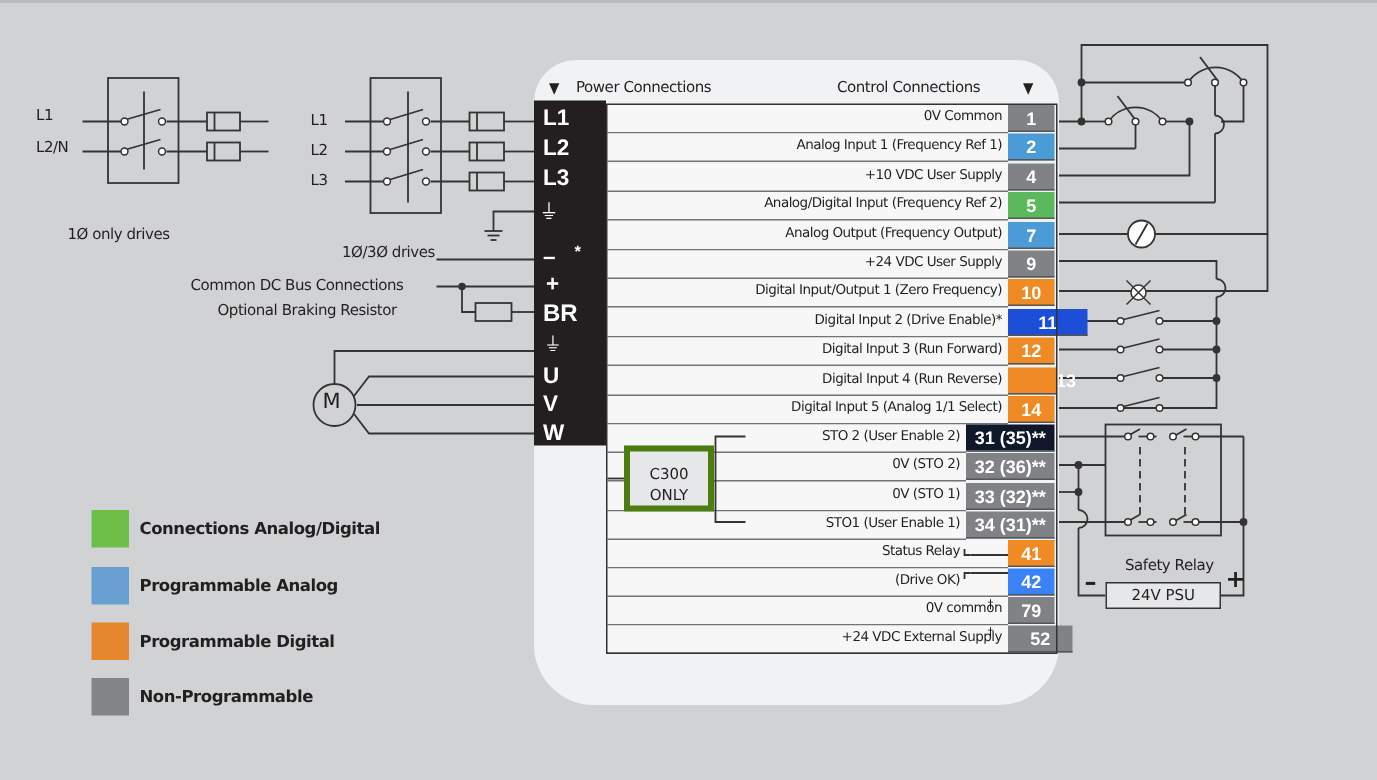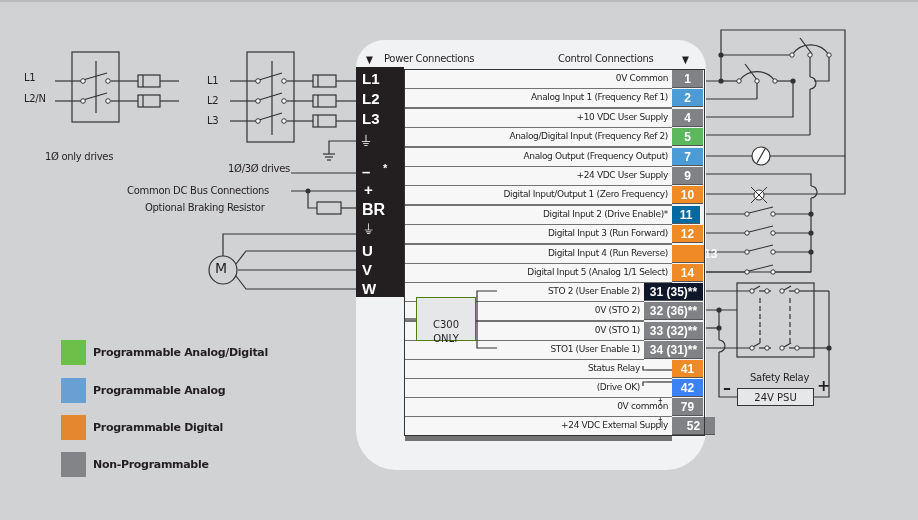--- a/index.html
+++ b/index.html
@@ -5,27 +5,27 @@
   html,body{margin:0;padding:0;}
   body{width:918px;height:520px;background:#d1d2d4;position:relative;overflow:hidden;font-family:"DejaVu Sans Condensed","DejaVu Sans",sans-serif;color:#231f20;}
   .topbar{position:absolute;left:0;top:0;width:918px;height:2px;background:#b9babc;}
   #wires{position:absolute;left:0;top:0;}
   .lbl{position:absolute;font-size:10px;white-space:nowrap;line-height:12px;font-family:"DejaVu Sans",sans-serif;letter-spacing:-0.3px;}
   .panel{position:absolute;left:356px;top:40px;width:350px;height:430px;background:#f1f2f3;border-radius:28px 28px 40px 40px;}
   .ptitle{position:absolute;top:53px;font-size:10px;font-family:"DejaVu Sans",sans-serif;letter-spacing:-0.3px;}
   .tri{position:absolute;top:54px;font-size:10px;}
   .power-strip{position:absolute;left:356px;top:67px;width:48px;height:230px;background:#231f20;}
   .pwr{position:absolute;left:362px;color:#fff;font-weight:bold;font-family:"Liberation Sans",sans-serif;font-size:15px;line-height:16px;}
-  .row{position:absolute;left:405px;width:239px;height:18px;border-bottom:6px solid #737373;background:#f7f7f7;}
+  .row{position:absolute;left:405px;width:239px;height:18px;border-bottom:1px solid #737373;background:#f7f7f7;}
   .rowtxt{position:absolute;right:4px;top:3px;font-size:9px;white-space:nowrap;font-family:"DejaVu Sans",sans-serif;letter-spacing:-0.35px;}
   .num{position:absolute;width:58px;height:18px;color:#fff;font-weight:bold;font-family:"Liberation Sans",sans-serif;font-size:12px;text-align:center;line-height:19px;border-bottom:1px solid #555;box-sizing:border-box;}
   .legend-item{position:absolute;left:61px;height:25px;}
   .swatch{position:absolute;left:0;top:0;width:25px;height:25px;}
   .legend-text{position:absolute;left:32px;top:6px;font-size:11px;font-weight:bold;white-space:nowrap;font-family:"DejaVu Sans",sans-serif;letter-spacing:-0.3px;}
-  .c300{position:absolute;left:416px;top:297px;width:60px;height:44px;border:1px solid #4d7c0f;background:#e6e7e8;font-size:10px;text-align:center;line-height:14px;box-sizing:border-box;padding-top:20px;font-family:"DejaVu Sans",sans-serif;}
+  .c300{position:absolute;left:416px;top:297px;width:60px;height:44px;border:4px solid #4d7c0f;background:#e6e7e8;font-size:10px;text-align:center;line-height:14px;box-sizing:border-box;padding-top:9px;font-family:"DejaVu Sans",sans-serif;}
   .psu{position:absolute;left:737px;top:388px;width:77px;height:18px;border:1px solid #333;background:#e6e7e8;font-size:10px;text-align:center;line-height:17px;box-sizing:border-box;font-family:"DejaVu Sans",sans-serif;}
 </style>
 </head>
 <body>
 
 <div class="topbar"></div>
 
 <svg id="wires" width="918" height="520">
   <g stroke="#333" stroke-width="1.2" fill="none">
 
@@ -262,21 +262,21 @@
       <span class="rowtxt">+24 VDC User Supply</span>
     </div>
     <div class="num" style="left: 672px; top: 167px; width: 31px; background: rgb(128, 130, 133);">9</div>
     <div class="row" style="top: 186.4px; width: 267px;">
       <span class="rowtxt">Digital Input/Output 1 (Zero Frequency)</span>
     </div>
     <div class="num" style="left: 672px; top: 186.4px; width: 31px; background: rgb(240, 138, 36);">10</div>
     <div class="row" style="top: 205.8px; width: 267px;">
       <span class="rowtxt">Digital Input 2 (Drive Enable)*</span>
     </div>
-    <div class="num" style="left: 672px; top: 205.8px; width: 28px; background: #0369a1;">11</div>
+    <div class="num" style="left: 672px; top: 205.8px; width: 53px; background: #1d4ed8;">11</div>
     <div class="row" style="top: 225.2px; width: 267px;">
       <span class="rowtxt">Digital Input 3 (Run Forward)</span>
     </div>
     <div class="num" style="left: 672px; top: 225.2px; width: 31px; background: rgb(240, 138, 36);">12</div>
     <div class="row" style="top: 244.6px; width: 267px;">
       <span class="rowtxt">Digital Input 4 (Run Reverse)</span>
     </div>
     <div class="num" style="left: 672px; top: 244.6px; width: 31px; background: rgb(240, 138, 36); padding-left: 32px;">13</div>
     <div class="row" style="top: 264px; width: 267px;">
       <span class="rowtxt">Digital Input 5 (Analog 1/1 Select)</span>
@@ -336,21 +336,21 @@
   <div>ONLY</div>
 </div>
 
 <div class="lbl" style="left:750px;top:372px;">Safety Relay</div>
 <div class="psu">24V PSU</div>
 <div class="lbl" style="left:723px;top:382px;font-size:16px;font-weight:bold;">–</div>
 <div class="lbl" style="left:817px;top:380px;font-size:16px;font-weight:bold;">+</div>
 
 <div class="legend-item" style="top:340px;">
   <div class="swatch" style="background:#6cc04a;"></div>
-  <div class="legend-text">Programmable Analog/Digital</div>
+  <div class="legend-text">Connections Analog/Digital</div>
 </div>
 <div class="legend-item" style="top:378px;">
   <div class="swatch" style="background:#68a0d4;"></div>
   <div class="legend-text">Programmable Analog</div>
 </div>
 <div class="legend-item" style="top:415px;">
   <div class="swatch" style="background:#e5872f;"></div>
   <div class="legend-text">Programmable Digital</div>
 </div>
 <div class="legend-item" style="top:452px;">

